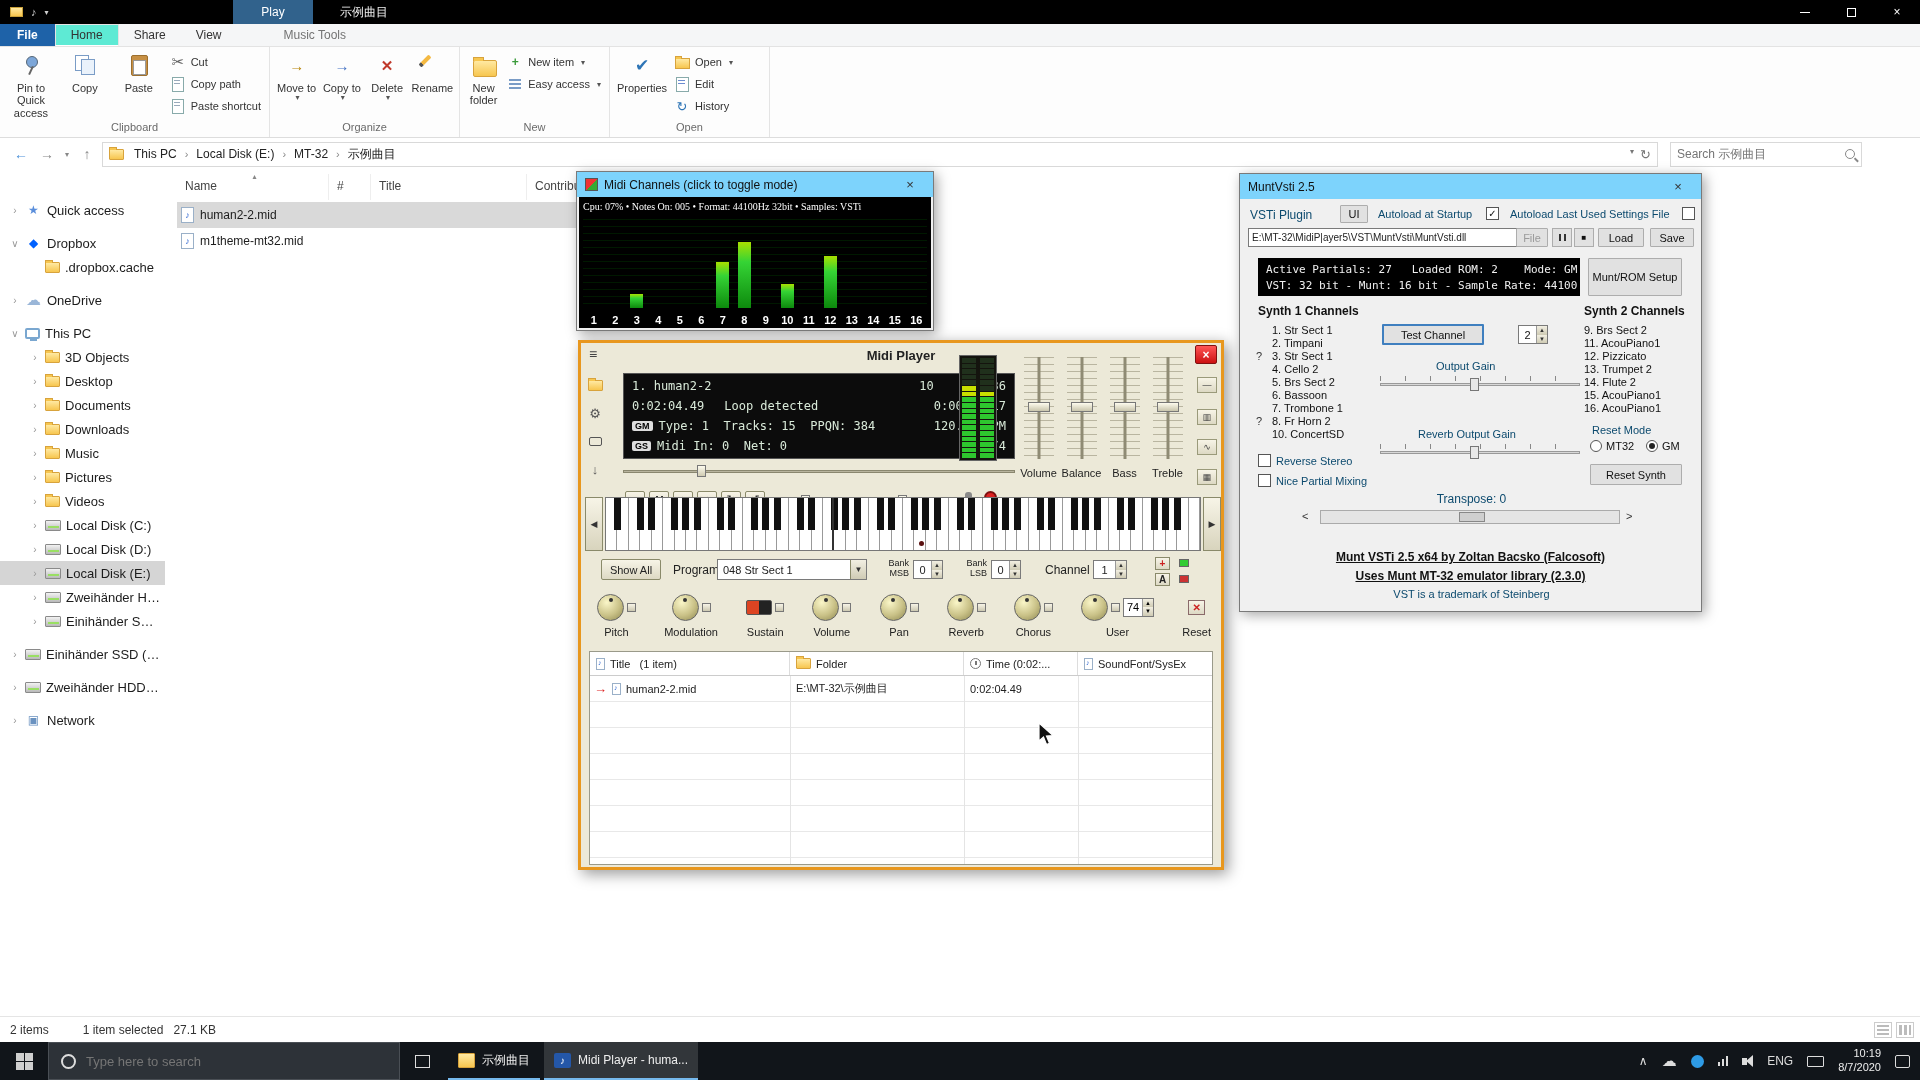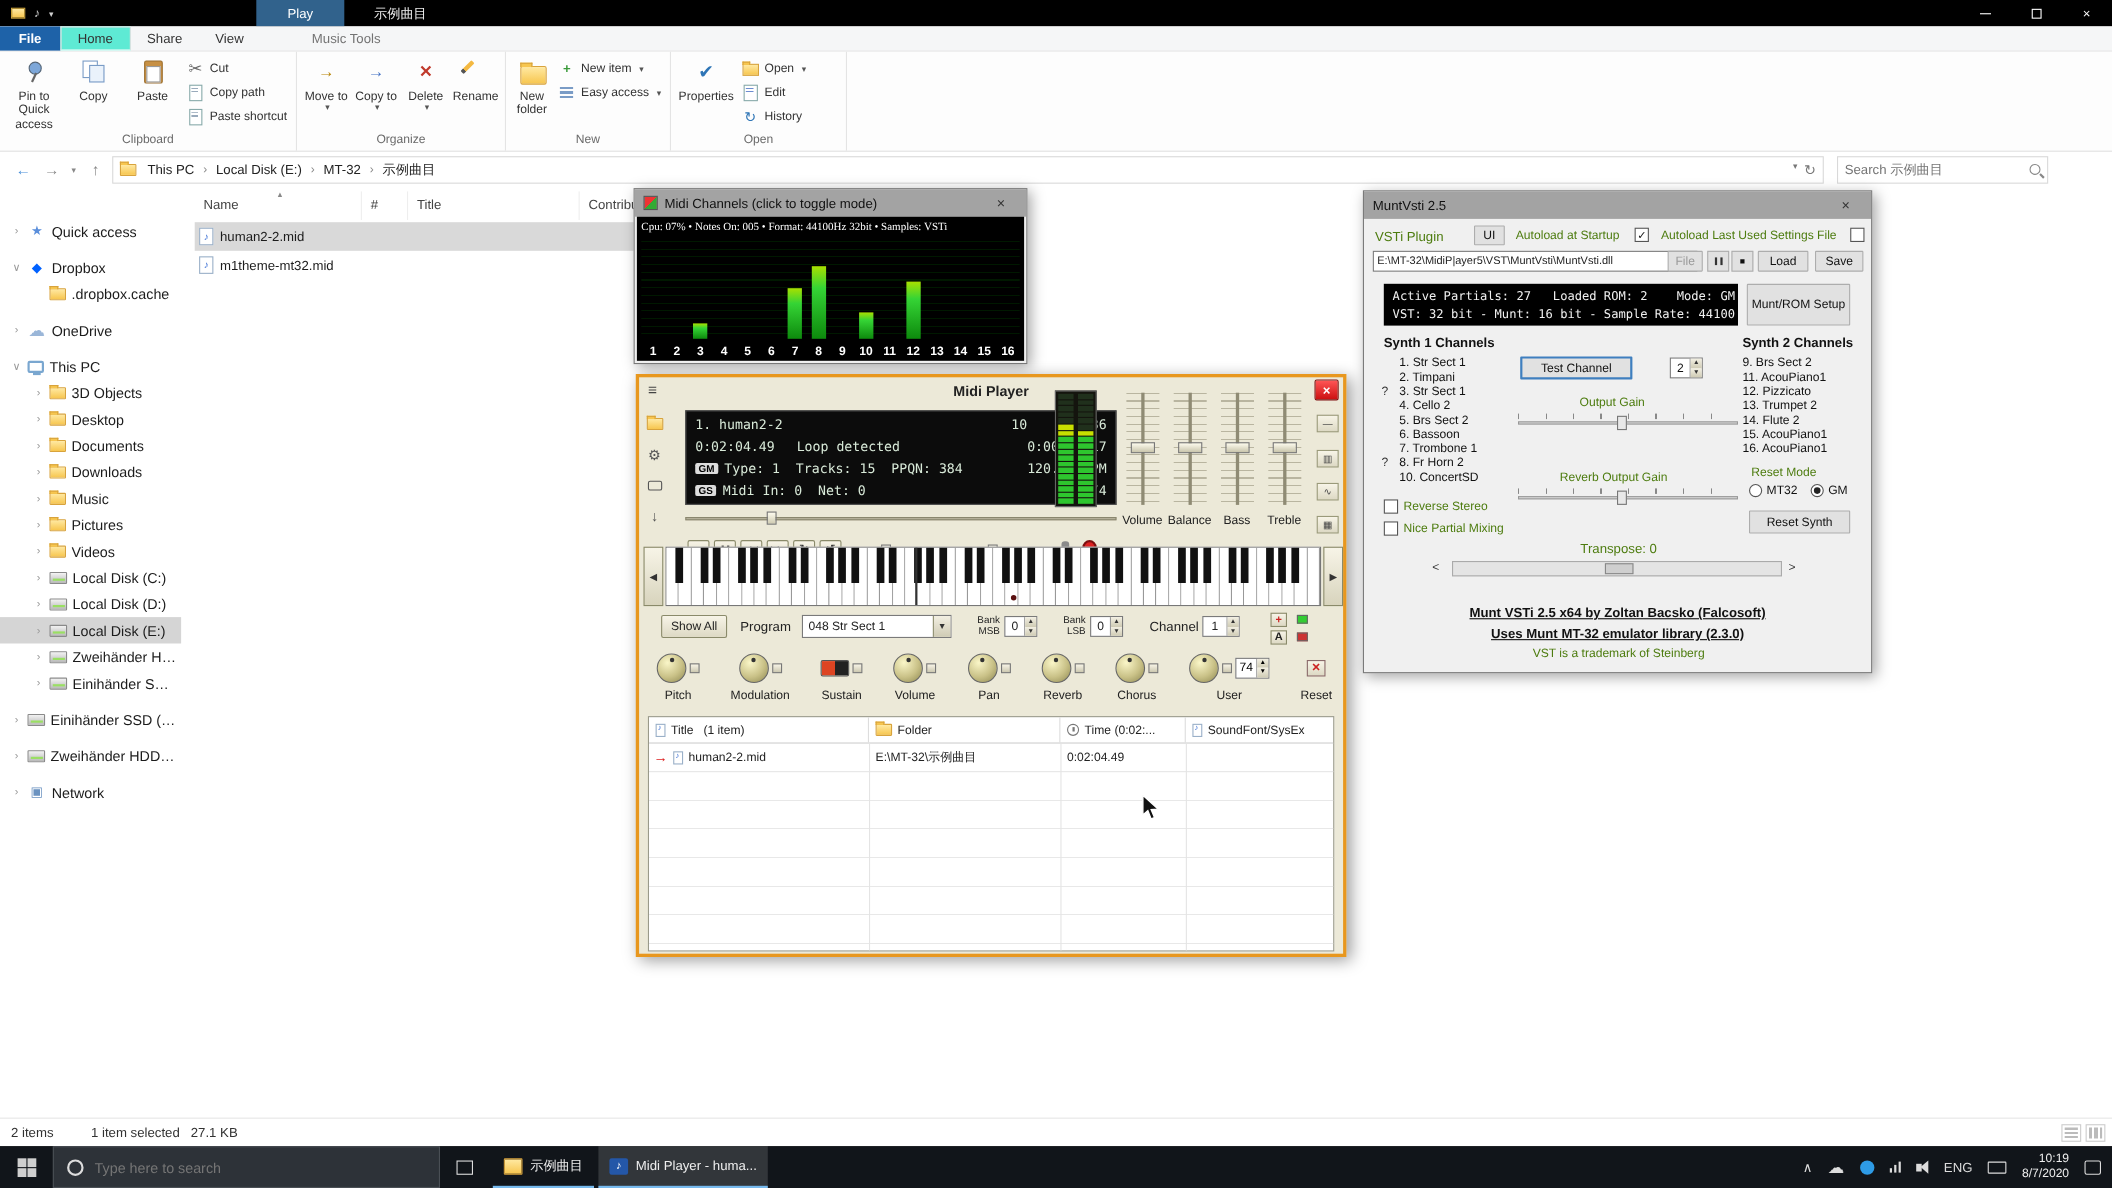--- a/index.html
+++ b/index.html
@@ -94,21 +94,21 @@
 .file-row.sel{background:#d9d9d9}
 .file-ico{width:13px;height:16px;background:#fff;border:1px solid #9ab0c8;display:flex;align-items:center;justify-content:center;flex:none}
 .file-ico::before{content:"♪";color:#3b6fd4;font-size:9px}
 #statusbar{position:absolute;left:0;right:0;bottom:0;height:26px;border-top:1px solid #e5e5e5;display:flex;align-items:center;font-size:12px;color:#333;padding:0 10px;gap:34px;background:#fff}
 #status-views{position:absolute;right:6px;display:flex;gap:4px}
 .view-ico{width:18px;height:16px;border:1px solid #ccc;background:repeating-linear-gradient(to bottom,#bbb 0 2px,transparent 2px 4px);background-size:12px 12px;background-position:2px 2px;background-repeat:no-repeat}
 .view-ico.grid{background:repeating-linear-gradient(90deg,#bbb 0 3px,transparent 3px 5px);background-size:12px 10px;background-position:2px 2px;background-repeat:no-repeat}
 
 
 .win{position:absolute;background:#f0f0f0;border:1px solid #7a7a7a;box-shadow:3px 3px 12px rgba(0,0,0,.35)}
-.wtitle{height:25px;background:#a3a3a3;display:flex;align-items:center;padding:12px 8px;font-size:12px;color:#111;gap:6px}
+.wtitle{height:25px;background:#7dd3fc;display:flex;align-items:center;padding:12px 8px;font-size:12px;color:#111;gap:6px}
 .wclose{margin-left:auto;width:30px;text-align:center;font-size:13px;color:#333}
 
 
 #midichannels{left:576px;top:171px;width:358px;height:160px}
 #mc-appico{width:13px;height:13px;background:linear-gradient(135deg,#e33 0 50%,#3a3 50%);border:1px solid #555;flex:none}
 #mc-body{position:absolute;top:25px;left:2px;right:2px;bottom:2px;background:#000}
 #mc-status{color:#fff;font-family:Liberation Serif, serif;font-size:10px;padding:4px 4px 2px;white-space:pre}
 #mc-meters{position:absolute;top:22px;left:4px;right:4px;bottom:20px;display:flex;background:repeating-linear-gradient(to bottom,rgba(0,70,0,.35) 0 1px,transparent 1px 7px)}
 .mc-col{flex:1;display:flex;align-items:flex-end;justify-content:center}
 .mc-bar{width:13px;background:linear-gradient(to top,#0d8a0d,#35d435 70%,#a8e000)}
@@ -188,21 +188,21 @@
 #pl-rows{position:relative}
 .pl-row{display:grid;grid-template-columns:200px 174px 114px 1fr;height:26px;align-items:center;border-bottom:1px solid #e4e4e4}
 .pl-title{display:flex;align-items:center;gap:5px;padding:0 4px}
 .pl-play{color:#d22;font-weight:bold;font-size:13px}
 .pl-folder,.pl-time{padding:0 6px}
 #pl-grid{position:absolute;left:0;top:24px;right:0;bottom:0;background:repeating-linear-gradient(to bottom,transparent 0 25px,#e8e8e8 25px 26px)}
 .pl-vline{position:absolute;top:0;bottom:0;width:1px;background:#e4e4e4}
 
 
 #muntvsti{left:1239px;top:173px;width:463px;height:439px;font-size:12px;color:#111}
-.mv-label{position:absolute;font-size:12px;color:#4d7c0f}
+.mv-label{position:absolute;font-size:12px;color:#0c4a6e}
 .mv-btn{position:absolute;background:#e1e1e1;border:1px solid #adadad;display:flex;align-items:center;justify-content:center;font-size:11px;color:#111;border-radius:1px}
 .mv-btn.default{border:2px solid #3f7fbf}
 .mv-btn.disabled{color:#9a9a9a}
 .mv-check{position:absolute;width:13px;height:13px;background:#fff;border:1px solid #555;display:flex;align-items:center;justify-content:center;font-size:10px;color:#111}
 .mv-input{position:absolute;height:19px;background:#fff;border:1px solid #7a7a7a;font-size:10px;padding:0 3px;display:flex;align-items:center;white-space:nowrap;overflow:hidden;color:#222}
 #mv-lcd{position:absolute;left:18px;top:84px;width:322px;height:38px;background:#000;color:#f0f0f0;font-family:"DejaVu Sans Mono",monospace;font-size:11px;display:flex;flex-direction:column;justify-content:center;gap:3px;padding:0 8px}
 .mv-section{position:absolute;font-weight:bold;font-size:12px}
 .mv-list{position:absolute;font-size:11px;line-height:13px}
 .mv-chan{display:flex;height:13px;align-items:center}
 .mv-flag{width:16px;color:#333}
@@ -856,21 +856,21 @@
           <div class="bkey" style="left: 544.808px;"></div>
           <div class="bkey" style="left: 556.231px;"></div>
           <div class="bkey" style="left: 567.654px;"></div>
         </div>
       <div class="piano-arrow" style="right:0">▶</div>
     </div>
 
     <div id="mp-progrow">
       <div class="mp-pushbtn" style="left:20px;top:2px;width:60px">Show All</div>
       <span class="abs" style="left:92px;top:6px">Program</span>
-      <div class="mp-select" style="left:148px;top:2px;width:136px">
+      <div class="mp-select" style="left:136px;top:2px;width:150px">
           <span>048 Str Sect 1</span>
           <span class="dd-btn">▼</span>
         </div>
       <div class="two-line-label" style="left:298px;top:2px;width:30px">Bank MSB</div>
       <div class="spinbox" style="left:332px;top:3px;width:30px">
           <span class="spin-val">0</span>
           <span class="spin-arrows">
             <span>▲</span>
             <span>▼</span>
           </span>

